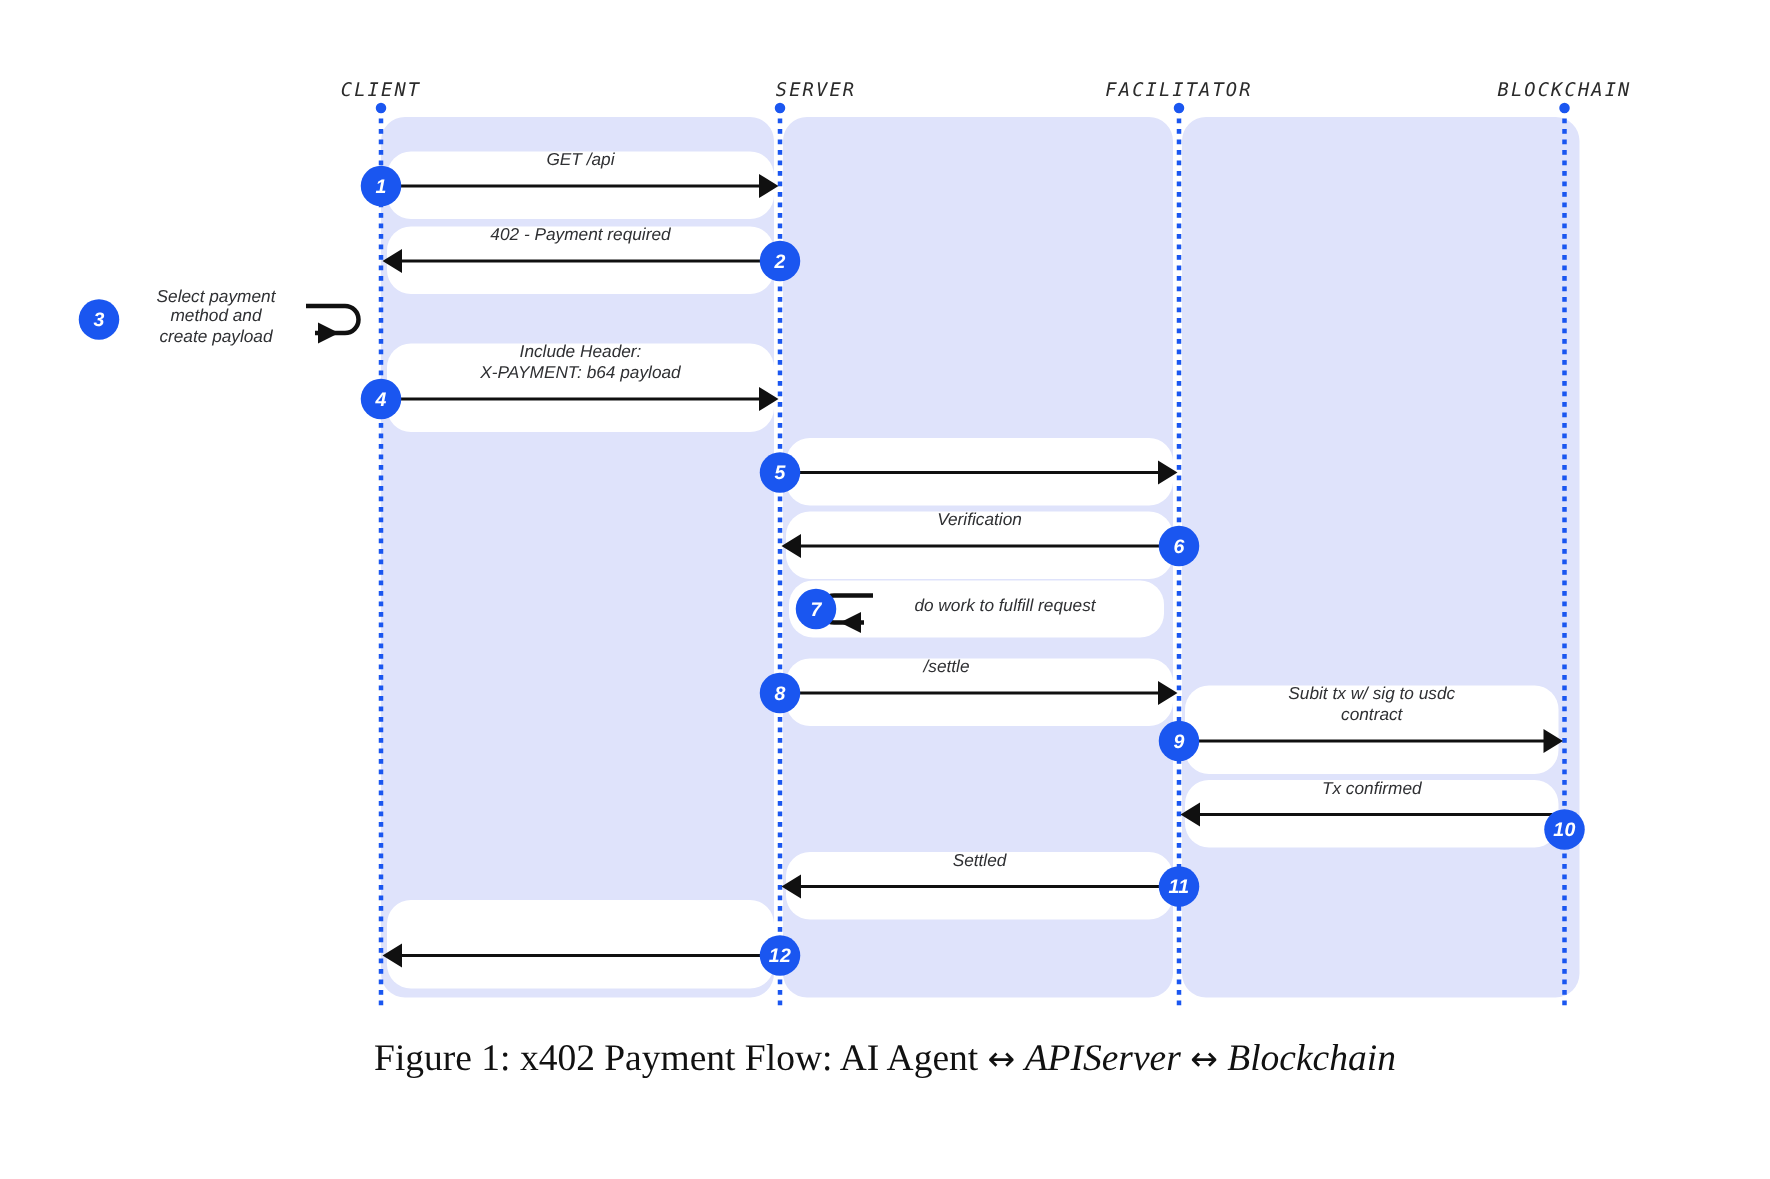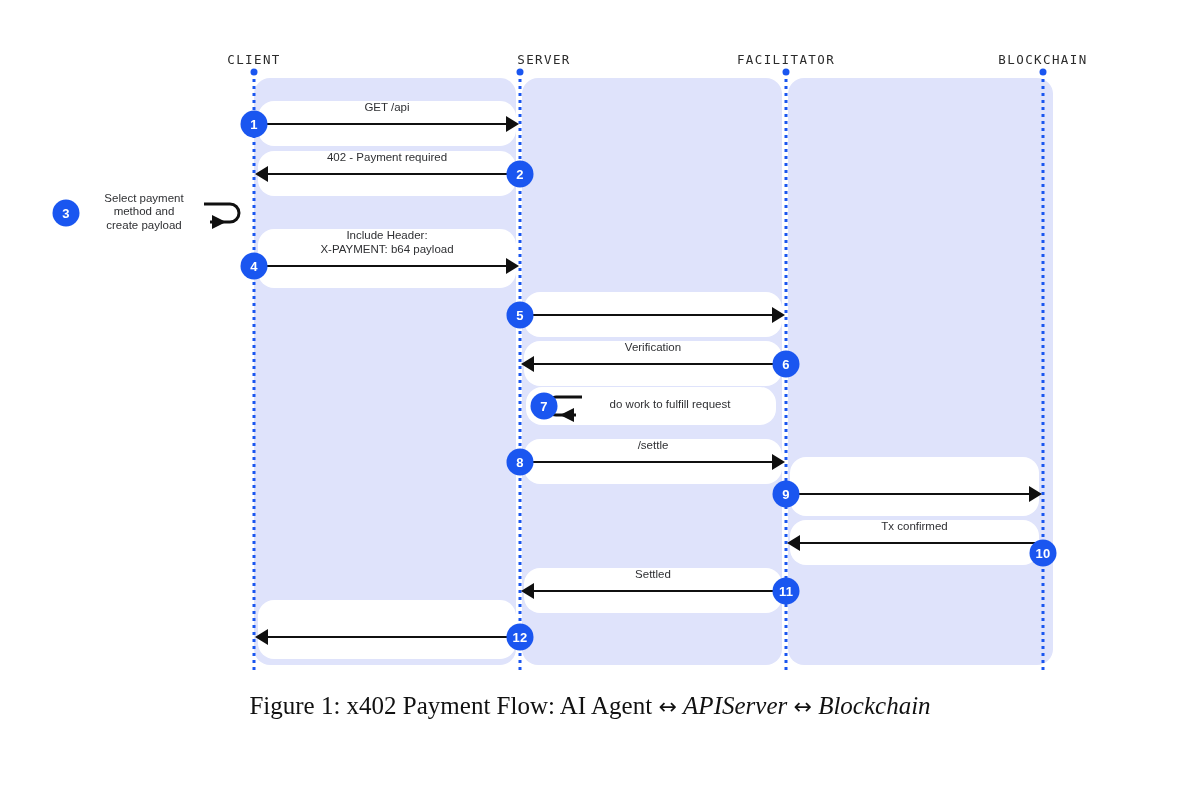--- a/index.html
+++ b/index.html
@@ -1,21 +1,21 @@
 <!DOCTYPE html>
 <html><head>
 <meta charset="utf-8">
 <style>
   html,body{margin:0;padding:0;}
   body{
     width:1180px;height:786px;background:#ffffff;
     font-family:"Liberation Sans",sans-serif;
     overflow:hidden;position:relative;
   }
-  #stage{position:absolute;left:0;top:0;width:1180px;height:564px;}
+  #stage{position:absolute;left:0;top:0;width:1180px;height:564px;font-style:italic;}
 
   
   .actor-label{
     position:absolute;
     font-family:"DejaVu Sans Mono","Liberation Mono",monospace;
     font-size:12.5px;letter-spacing:1.4px;color:#2b2b2b;
     white-space:nowrap;transform:translateX(-50%);
   }
 
   
@@ -136,25 +136,27 @@
     <div class="arrow-head left" style="left: 521px; top: 356px;"></div>
     <div class="step" style="left: 786px; top: 364px;">6</div>
     <div class="bubble" style="left: 526px; top: 387px; width: 250px; height: 38px;"></div>
     <svg class="loop" width="58" height="34" viewBox="0 0 58 34" style="left: 532px; top: 389px;">
       <path d="M 50 8 H 24 A 9 9 0 0 0 24 26 H 44" fill="none" stroke="#101010" stroke-width="3" stroke-linecap="butt"></path>
       <path d="M 28 26 L 42 19 L 42 33 Z" fill="#101010"></path>
     </svg>
     <div class="msg-label" style="left: 670px; top: 398.25px; width: 200px;">do work to fulfill request</div>
     <div class="step" style="left: 544px; top: 406px;">7</div>
     <div class="bubble" style="left: 524px; top: 438.5px; width: 258px; height: 45.5px;"></div>
-    <div class="msg-label" style="left: 653px; top: 438.5px; width: 318px; margin-left: 0px; transform: translateX(-50%);">/settle</div>
+    <div class="msg-label" style="left: 631px; top: 438.5px; width: 318px; margin-left: 0px; transform: translateX(-50%);">/settle</div>
     <div class="arrow-line" style="left: 528px; top: 460.7px; width: 248px;"></div>
     <div class="arrow-head right" style="left: 772px; top: 454px;"></div>
     <div class="step" style="left: 520px; top: 462px;">8</div>
     <div class="bubble" style="left: 790px; top: 457px; width: 249px; height: 59px;"></div>
+    <div class="msg-label" style="left: 914.5px; top: 457px; width: 309px; margin-left: 0px; transform: translateX(-50%);">Subit tx w/ sig to usdc
+contract</div>
     <div class="arrow-line" style="left: 794px; top: 492.7px; width: 239px;"></div>
     <div class="arrow-head right" style="left: 1029px; top: 486px;"></div>
     <div class="step" style="left: 786px; top: 494px;">9</div>
     <div class="bubble" style="left: 790px; top: 519.5px; width: 249px; height: 45.5px;"></div>
     <div class="msg-label" style="left: 914.5px; top: 519.5px; width: 309px; margin-left: 0px; transform: translateX(-50%);">Tx confirmed</div>
     <div class="arrow-line" style="left: 797px; top: 541.7px; width: 238px;"></div>
     <div class="arrow-head left" style="left: 787px; top: 535px;"></div>
     <div class="step" style="left: 1043px; top: 553px;">10</div>
     <div class="bubble" style="left: 524px; top: 567.5px; width: 258px; height: 45.5px;"></div>
     <div class="msg-label" style="left: 653px; top: 567.5px; width: 318px; margin-left: 0px; transform: translateX(-50%);">Settled</div>

